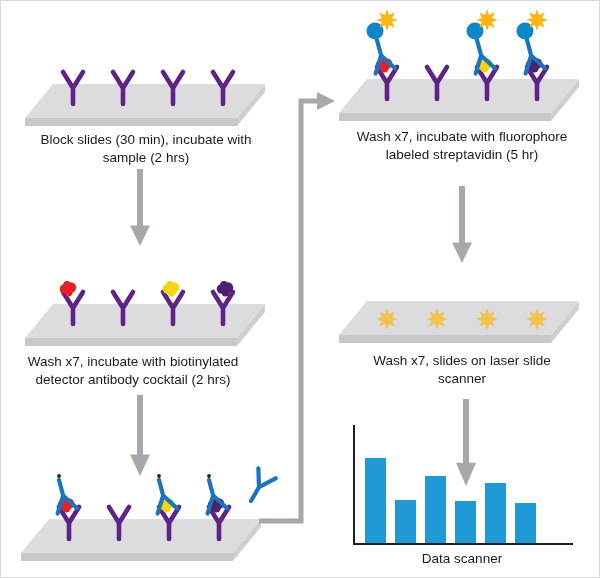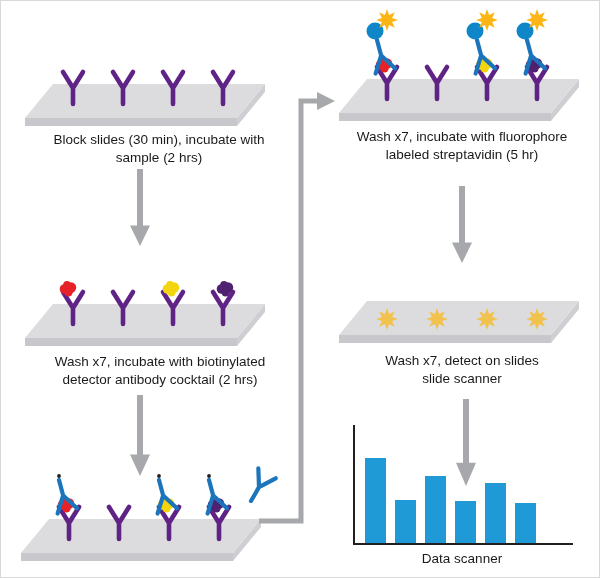--- a/index.html
+++ b/index.html
@@ -58,40 +58,40 @@
 
   <svg class="panel" style="left:14px;top:43px" width="262" height="84" viewBox="0 0 262 84">
     <g transform="translate(10,40)">
         <use href="#slide"></use>
       </g>
     <use href="#yshape" class="ab-purple" transform="translate(58,60)"></use>
     <use href="#yshape" class="ab-purple" transform="translate(108,60)"></use>
     <use href="#yshape" class="ab-purple" transform="translate(158,60)"></use>
     <use href="#yshape" class="ab-purple" transform="translate(208,60)"></use>
   </svg>
-  <div class="caption" style="left:48px;top:130px;width:220px">Block slides (30 min), incubate with sample (2 hrs)</div>
+  <div class="caption" style="left:35px;top:130px;width:220px">Block slides (30 min), incubate with sample (2 hrs)</div>
 
   <svg class="varrow" style="left:128px;top:168px" width="22" height="78" viewBox="0 0 22 80" preserveAspectRatio="none">
     <rect class="arrowfill" x="8" y="0" width="6" height="60"></rect>
     <polygon class="arrowfill" points="1,58 21,58 11,79"></polygon>
   </svg>
 
   <svg class="panel" style="left:14px;top:251px" width="262" height="96" viewBox="0 0 262 96">
     <g transform="translate(10,52)">
         <use href="#slide"></use>
       </g>
     <use href="#yshape" class="ab-purple" transform="translate(58,72)"></use>
     <use href="#yshape" class="ab-purple" transform="translate(108,72)"></use>
     <use href="#yshape" class="ab-purple" transform="translate(158,72)"></use>
     <use href="#yshape" class="ab-purple" transform="translate(208,72)"></use>
     <use href="#blob" class="fill-red" transform="translate(53,37)"></use>
     <use href="#blob" class="fill-yellow" transform="translate(156,37)"></use>
     <use href="#blob" class="fill-darkpurple" transform="translate(210,37)"></use>
   </svg>
-  <div class="caption" style="left:39px;top:352px;width:240px">Wash x7, incubate with biotinylated detector antibody cocktail (2 hrs)</div>
+  <div class="caption" style="left:12px;top:352px;width:240px">Wash x7, incubate with biotinylated detector antibody cocktail (2 hrs)</div>
 
   <svg class="varrow" style="left:128px;top:394px" width="22" height="82" viewBox="0 0 22 80" preserveAspectRatio="none">
     <rect class="arrowfill" x="8" y="0" width="6" height="60"></rect>
     <polygon class="arrowfill" points="1,58 21,58 11,79"></polygon>
   </svg>
 
   <svg class="panel" style="left:10px;top:436px" width="270" height="128" viewBox="0 0 270 128">
     <g transform="translate(10,82)">
         <use href="#slide"></use>
       </g>
@@ -160,21 +160,21 @@
 
   <svg class="panel" style="left:328px;top:286px" width="268" height="62" viewBox="0 0 268 62">
     <g transform="translate(10,14)">
         <use href="#slide"></use>
       </g>
     <use href="#star8" class="star-soft" transform="translate(58,32)"></use>
     <use href="#star8" class="star-soft" transform="translate(108,32)"></use>
     <use href="#star8" class="star-soft" transform="translate(158,32)"></use>
     <use href="#star8" class="star-soft" transform="translate(208,32)"></use>
   </svg>
-  <div class="caption" style="left:371px;top:351px;width:180px">Wash x7, detect on slides slide scanner</div>
+  <div class="caption" style="left:371px;top:351px;width:180px">Wash x7, slides on laser slide scanner</div>
 
   <svg class="varrow" style="left:454px;top:398px;z-index:3" width="22" height="88" viewBox="0 0 22 80" preserveAspectRatio="none">
     <rect class="arrowfill" x="8" y="0" width="6" height="60"></rect>
     <polygon class="arrowfill" points="1,58 21,58 11,79"></polygon>
   </svg>
 
   <div class="chart">
     <div class="plot">
         <div class="bar" style="height: 85px;"></div>
         <div class="bar" style="height: 43px;"></div>

